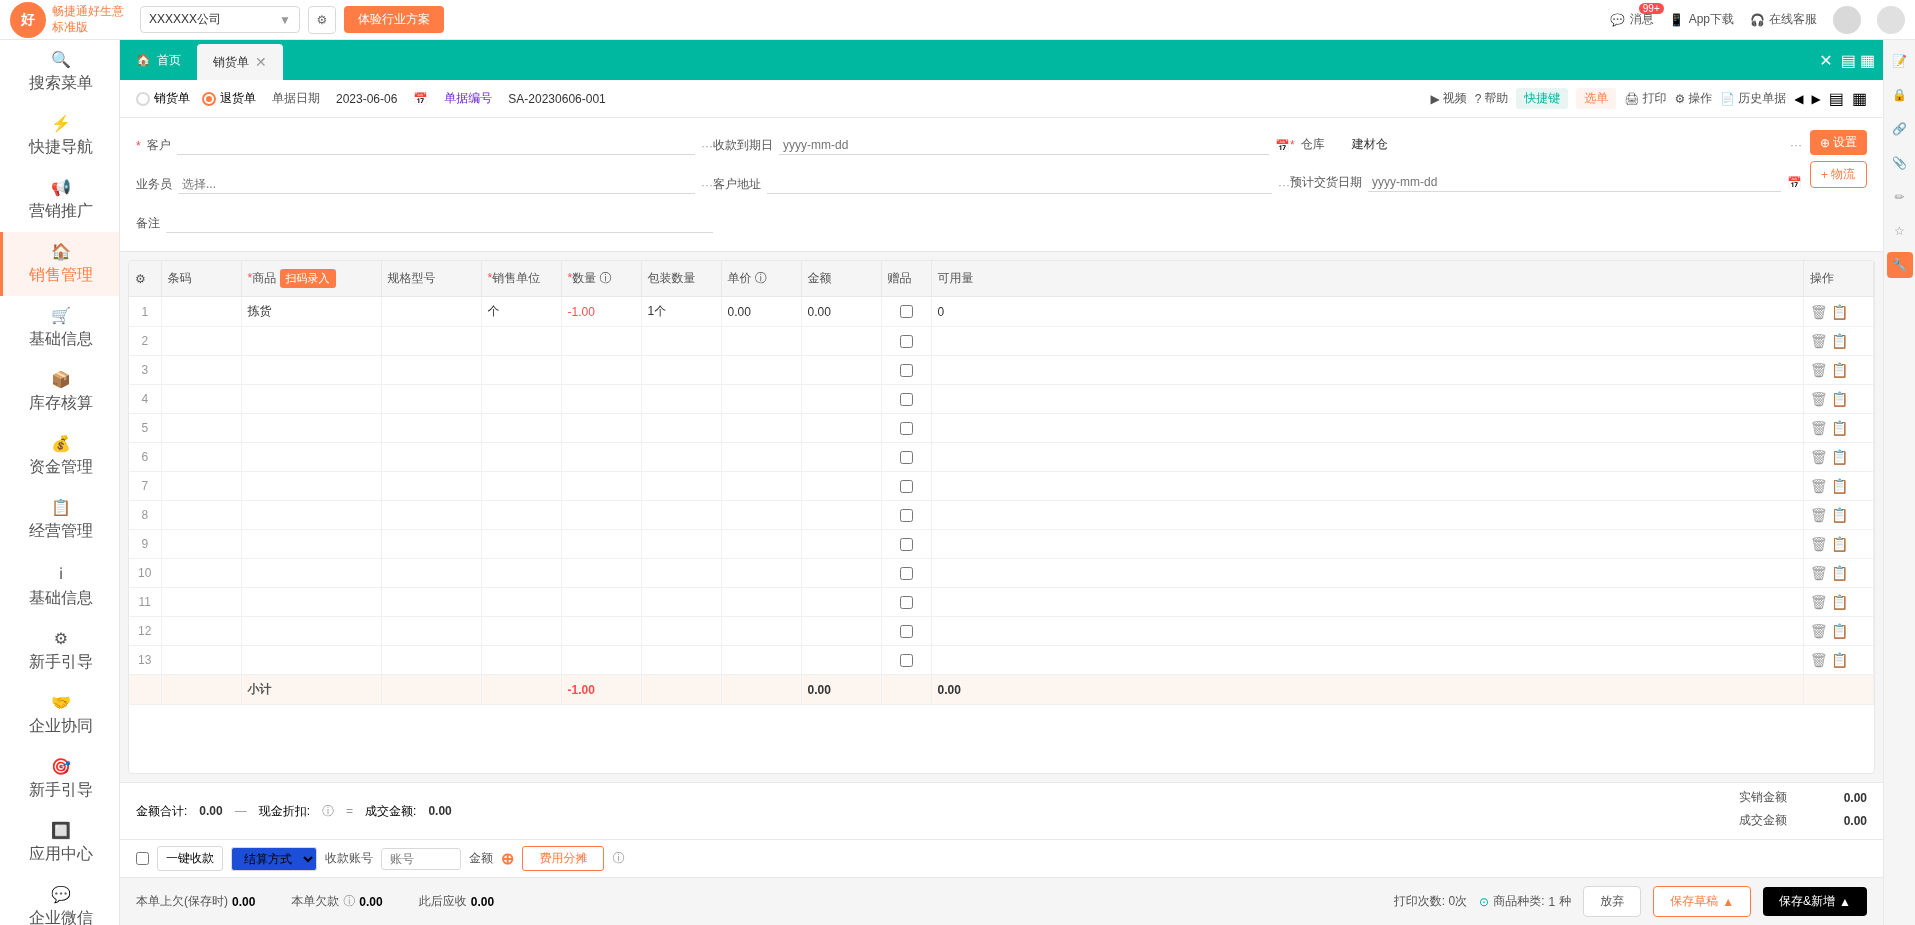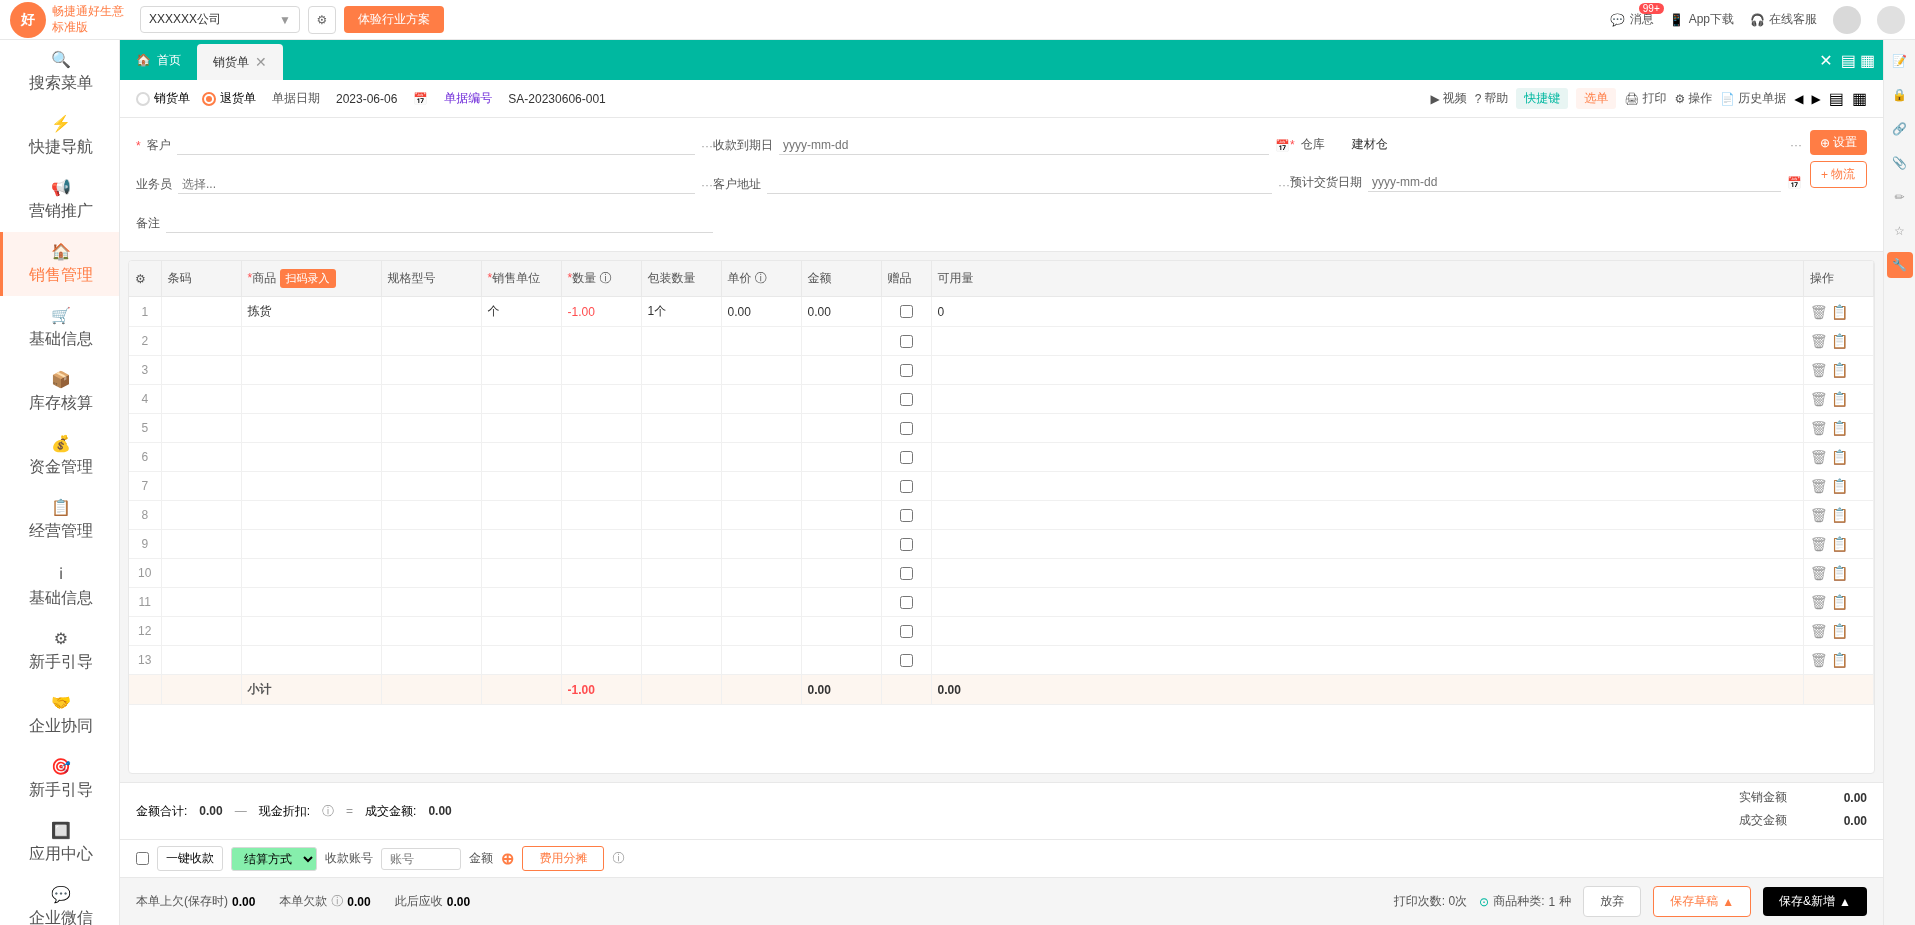--- a/index.html
+++ b/index.html
@@ -77,27 +77,27 @@
     .bottom-summary { background: white; border-top: 1px solid #e8e8e8; padding: 6px 16px; flex-shrink: 0; }
     .summary-row { display: flex; align-items: center; gap: 12px; }
     .summary-value { color: #333; font-weight: bold; }
     .summary-dash { color: #999; }
     .equal-sign { color: #999; }
     .transaction-amount { color: #333; font-weight: bold; }
 
     
     .payment-row { display: flex; align-items: center; gap: 8px; padding: 6px 16px; background: white; border-top: 1px solid #e8e8e8; flex-shrink: 0; }
     .one-click-btn { border: 1px solid #d9d9d9; background: white; border-radius: 3px; padding: 3px 8px; cursor: pointer; }
-    .calc-select { border: 1px solid #d9d9d9; border-radius: 3px; padding: 3px 8px; cursor: pointer; background: #86efac; }
+    .calc-select { border: 1px solid #d9d9d9; border-radius: 3px; padding: 3px 8px; cursor: pointer; background: #1d4ed8; }
     .payment-input { border: 1px solid #d9d9d9; border-radius: 3px; padding: 3px 8px; width: 80px; }
     .expense-btn { border: 1px solid #ff7d45; color: #ff7d45; background: white; border-radius: 3px; padding: 3px 16px; cursor: pointer; }
 
     
     .bottom-bar { background: #f5f5f5; border-top: 1px solid #e8e8e8; padding: 8px 16px; display: flex; align-items: center; flex-shrink: 0; }
-    .bottom-info { display: flex; gap: 24px; }
+    .bottom-info { display: flex; gap: 36px; }
     .bottom-info-item { display: flex; gap: 4px; align-items: center; }
     .bottom-right { margin-left: auto; display: flex; align-items: center; gap: 12px; }
     .print-info { color: #555; }
     .product-count { display: flex; align-items: center; gap: 4px; color: #555; }
     .discard-btn { border: 1px solid #d9d9d9; background: white; border-radius: 4px; padding: 6px 16px; cursor: pointer; color: #555; }
     .save-draft-btn { border: 1px solid #ff7d45; color: #ff7d45; background: white; border-radius: 4px; padding: 6px 16px; cursor: pointer; display: flex; align-items: center; gap: 4px; }
     .save-new-btn { background: #000000; color: white; border: none; border-radius: 4px; padding: 6px 16px; cursor: pointer; display: flex; align-items: center; gap: 4px; }
 
     
     .right-sidebar { width: 32px; background: #f5f5f5; border-left: 1px solid #e8e8e8; display: flex; flex-direction: column; align-items: center; padding: 8px 0; gap: 8px; flex-shrink: 0; }

